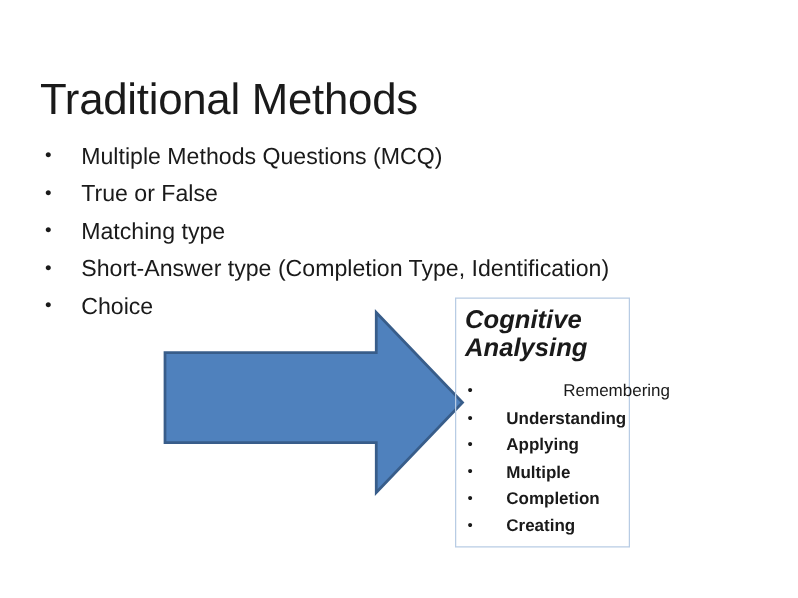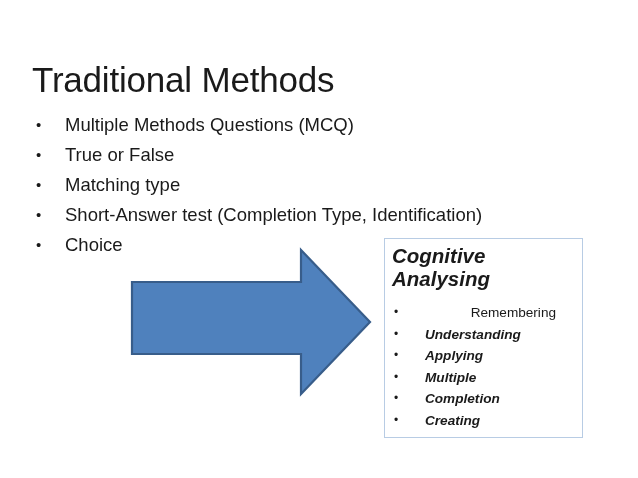--- a/index.html
+++ b/index.html
@@ -73,23 +73,23 @@
   #arrow-shape svg {
     display: block;
     width: 100%;
     height: 100%;
     overflow: visible;
   }
 
   
   #cognitive-box {
     position: absolute;
-    left: 384px;
+    left: 364px;
     top: 216px;
-    width: 199px;
+    width: 140px;
     height: 200px;
     border: 1.4px solid #b8cce4;
     background: transparent;
     box-sizing: border-box;
   }
   #cognitive-heading {
     position: absolute;
     left: 7px;
     top: 5px;
     width: 160px;
@@ -125,21 +125,20 @@
     font-size: 12px;
     line-height: 21.5px;
     color: #1a1a1a;
   }
   .sub-bullet .sub-text {
     display: block;
     padding-left: 33px;
     font-weight: bold;
   }
   .sub-bullet.italic .sub-text {
-    font-style: italic;
   }
   .sub-bullet.upright .sub-text {
     font-style: normal;
     font-weight: normal;
     text-align: right;
   }
 </style>
 </head>
 <body>
 
@@ -159,21 +158,21 @@
       <span class="bullet-text">True or False</span>
     </div>
 
     <div class="main-bullet">
       <span class="bullet-dot">•</span>
       <span class="bullet-text">Matching type</span>
     </div>
 
     <div class="main-bullet">
       <span class="bullet-dot">•</span>
-      <span class="bullet-text">Short-Answer test (Completion Type, Identification)</span>
+      <span class="bullet-text">Short-Answer type (Completion Type, Identification)</span>
     </div>
 
     <div class="main-bullet">
       <span class="bullet-dot">•</span>
       <span class="bullet-text">Choice</span>
     </div>
 
   </div>
 
   <div id="arrow-shape">

